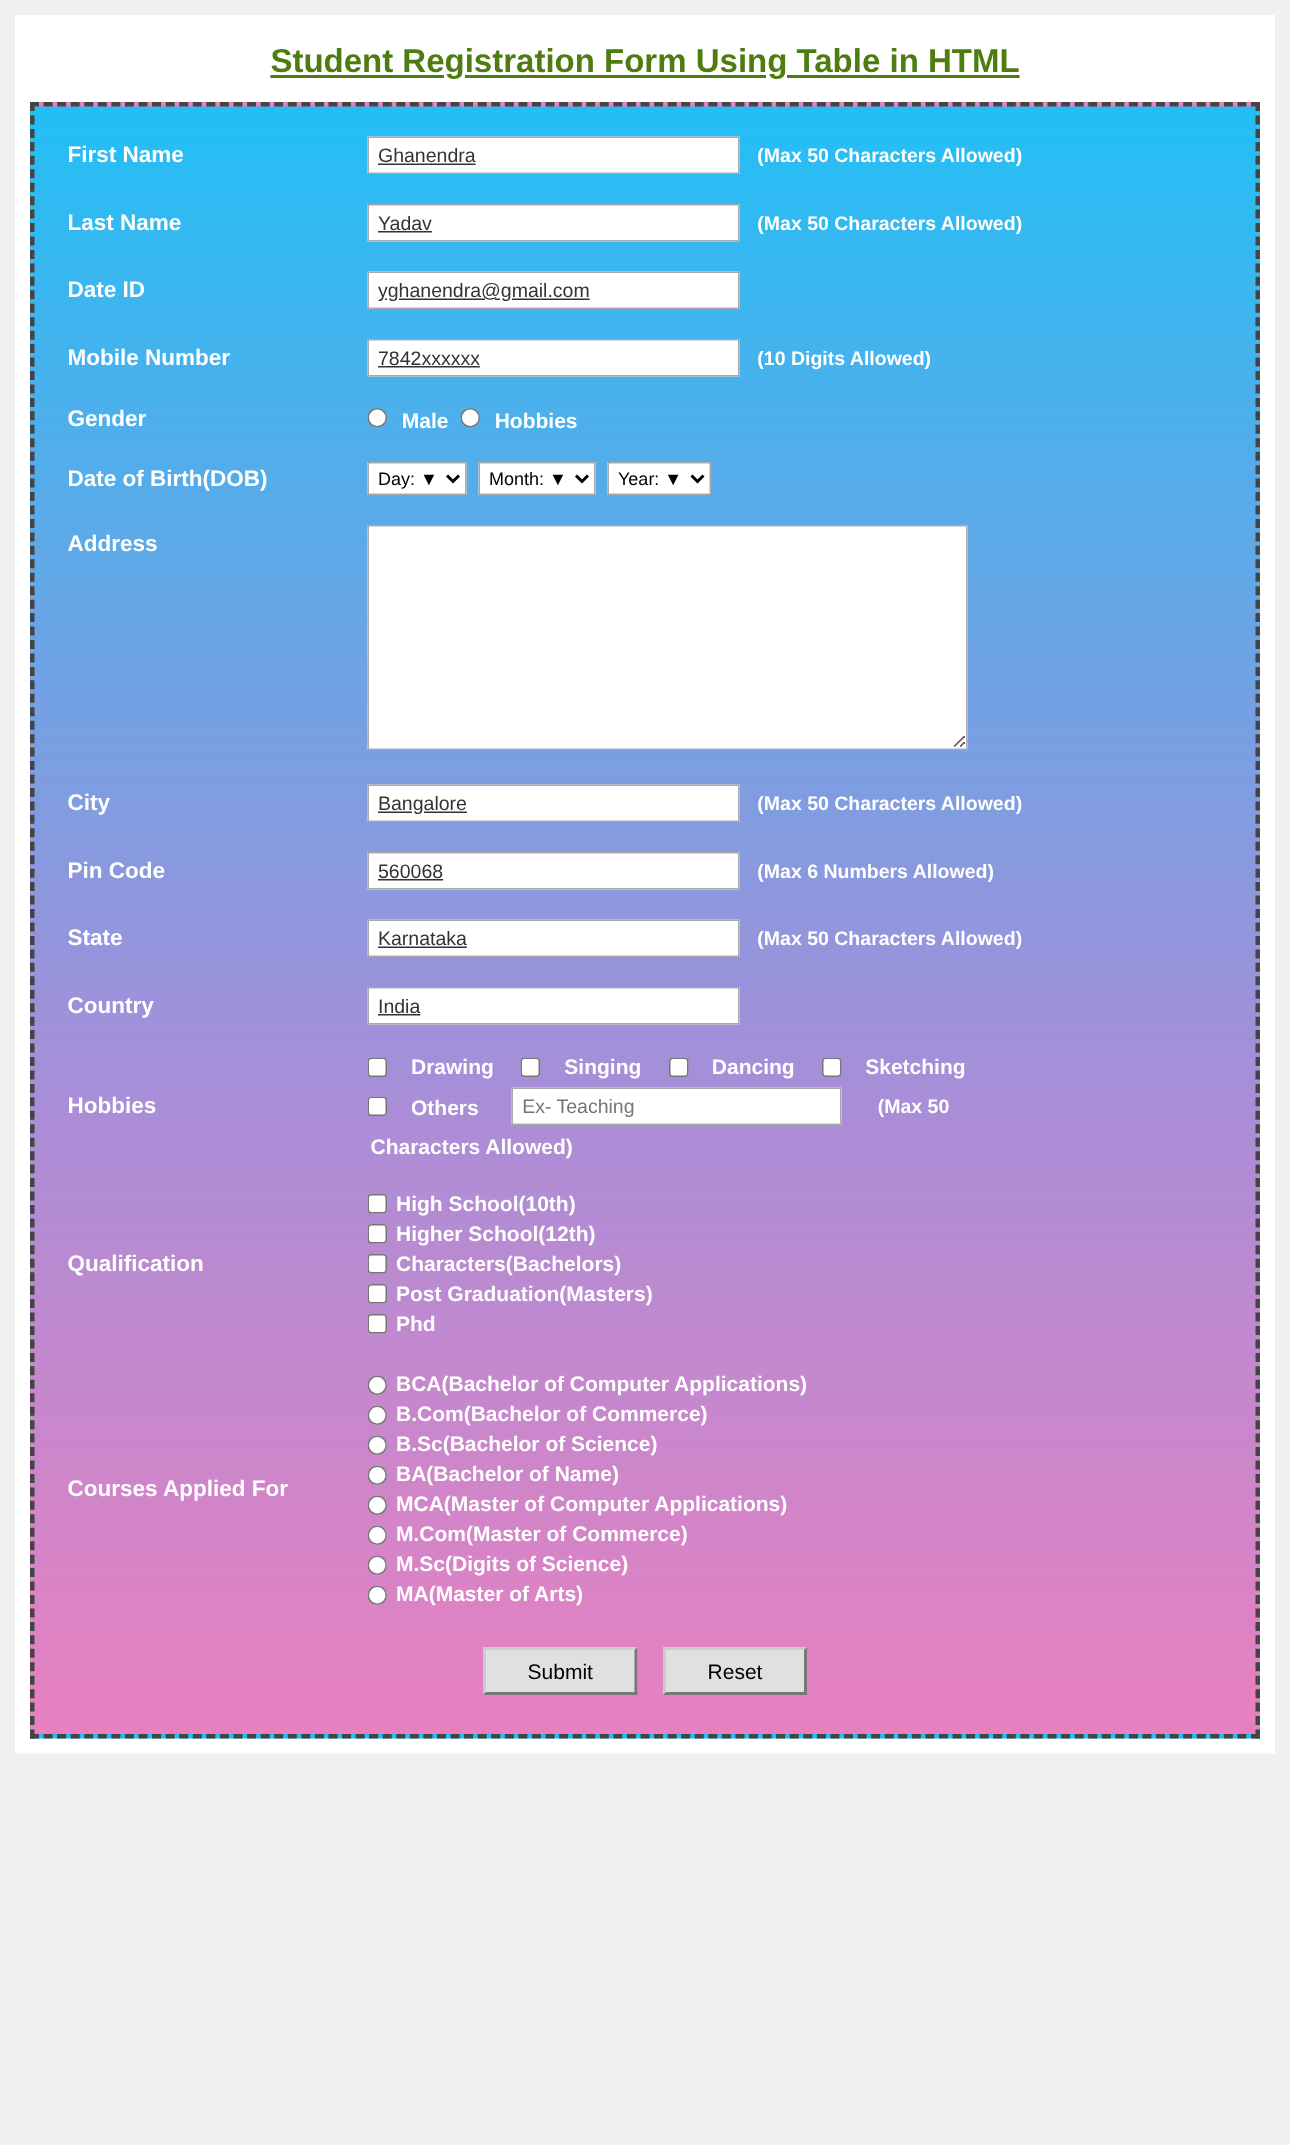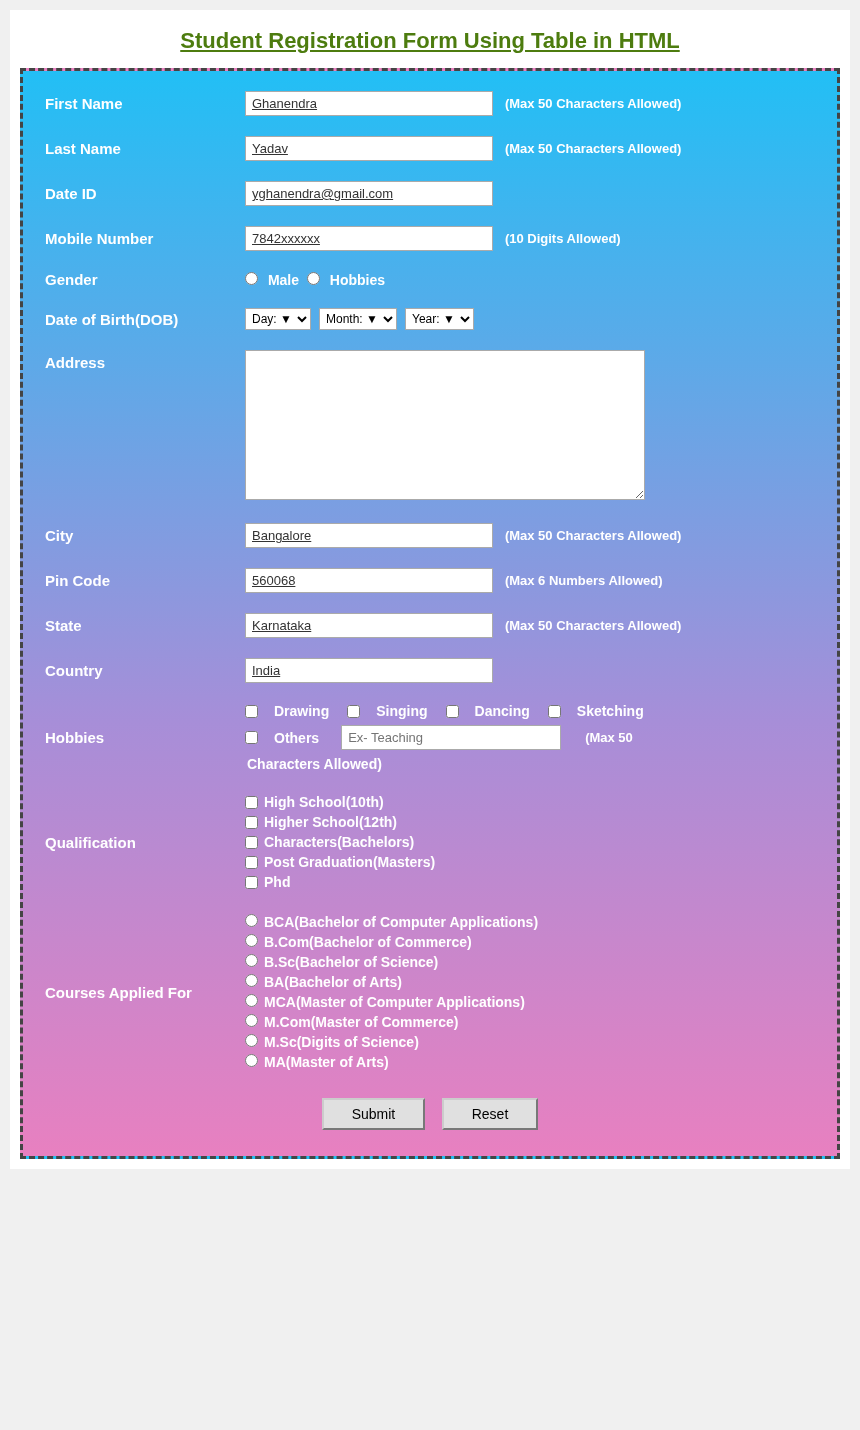--- a/index.html
+++ b/index.html
@@ -133,21 +133,21 @@
       align-items: center;
       gap: 6px;
     }
 
     .courses-list li {
       color: #fff;
       font-weight: bold;
       font-size: 14px;
       padding: 2px 0;
       display: flex;
-      align-items: flex-start;
+      align-items: flex-end;
       gap: 6px;
     }
 
     .submit-row {
       text-align: center;
       padding: 16px;
     }
 
     .submit-row button {
       padding: 6px 28px;
@@ -349,21 +349,21 @@
               <li>
                 <input type="radio" name="course" style="">
                 <span>B.Com(Bachelor of Commerce)</span>
               </li>
               <li>
                 <input type="radio" name="course" style="">
                 <span>B.Sc(Bachelor of Science)</span>
               </li>
               <li>
                 <input type="radio" name="course" style="">
-                <span>BA(Bachelor of Arts)</span>
+                <span>BA(Bachelor of Name)</span>
               </li>
               <li>
                 <input type="radio" name="course" style="">
                 <span>MCA(Master of Computer Applications)</span>
               </li>
               <li>
                 <input type="radio" name="course" style="">
                 <span>M.Com(Master of Commerce)</span>
               </li>
               <li>

